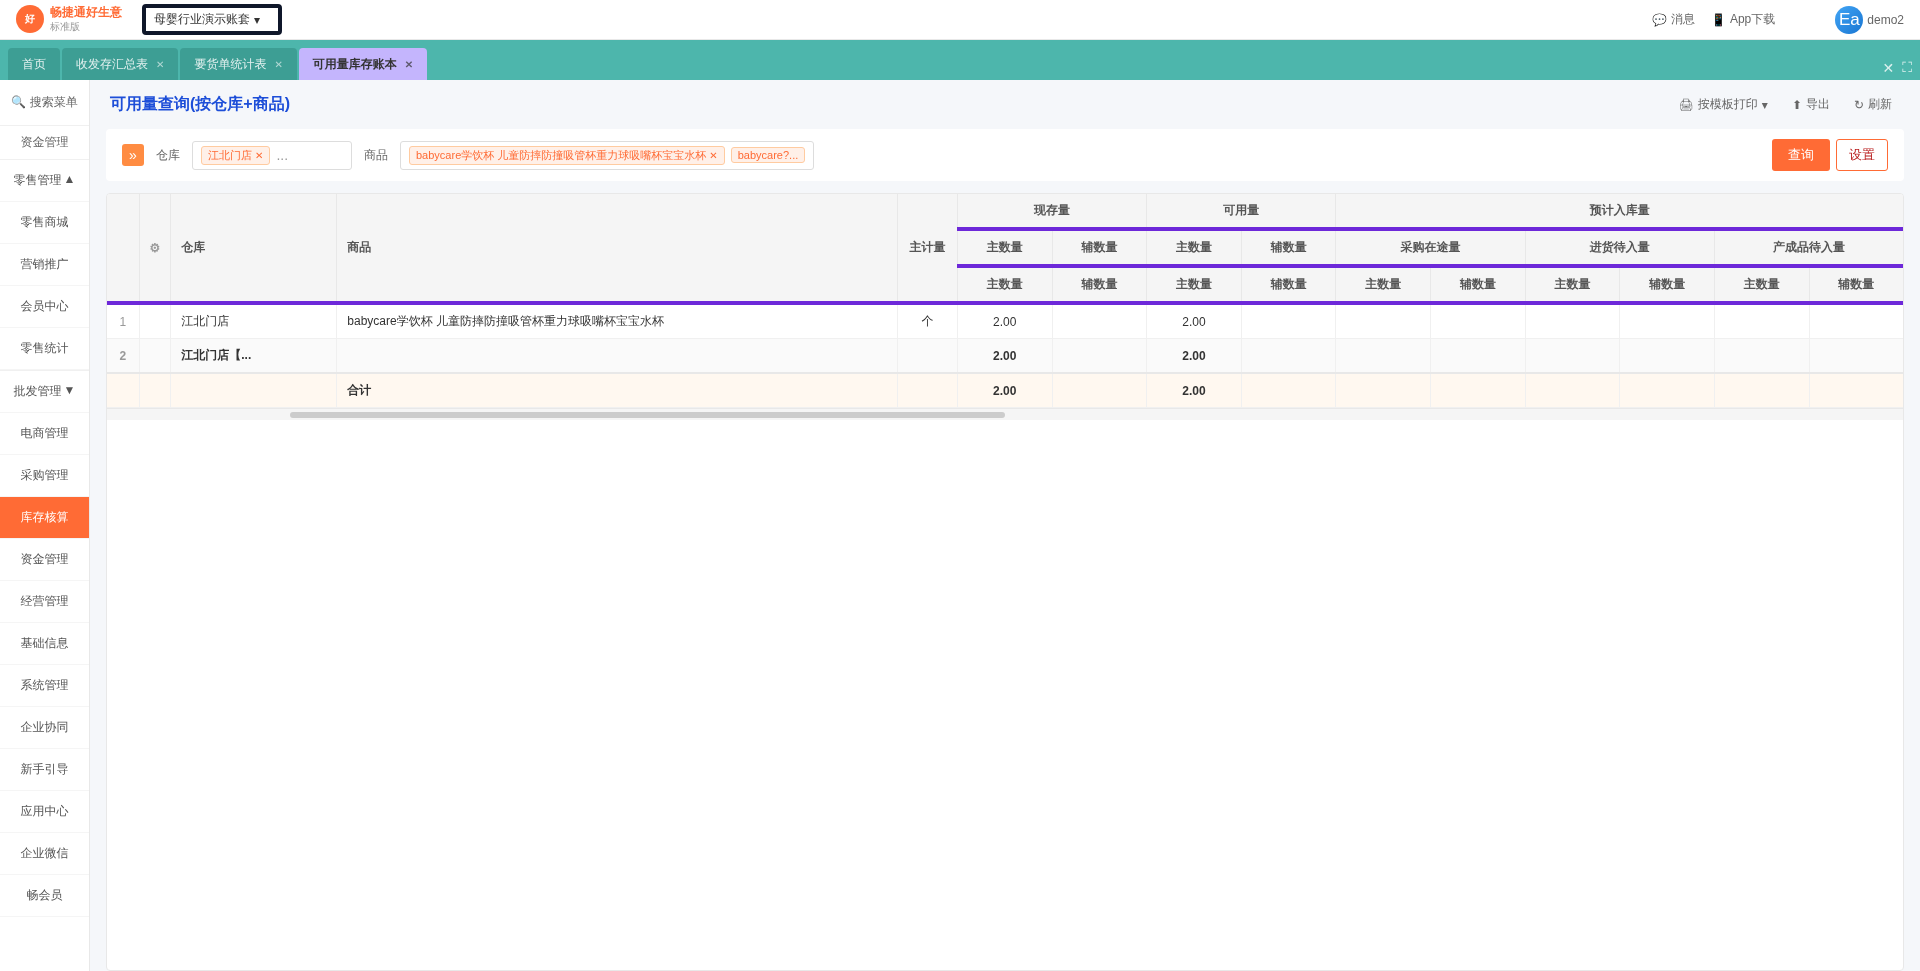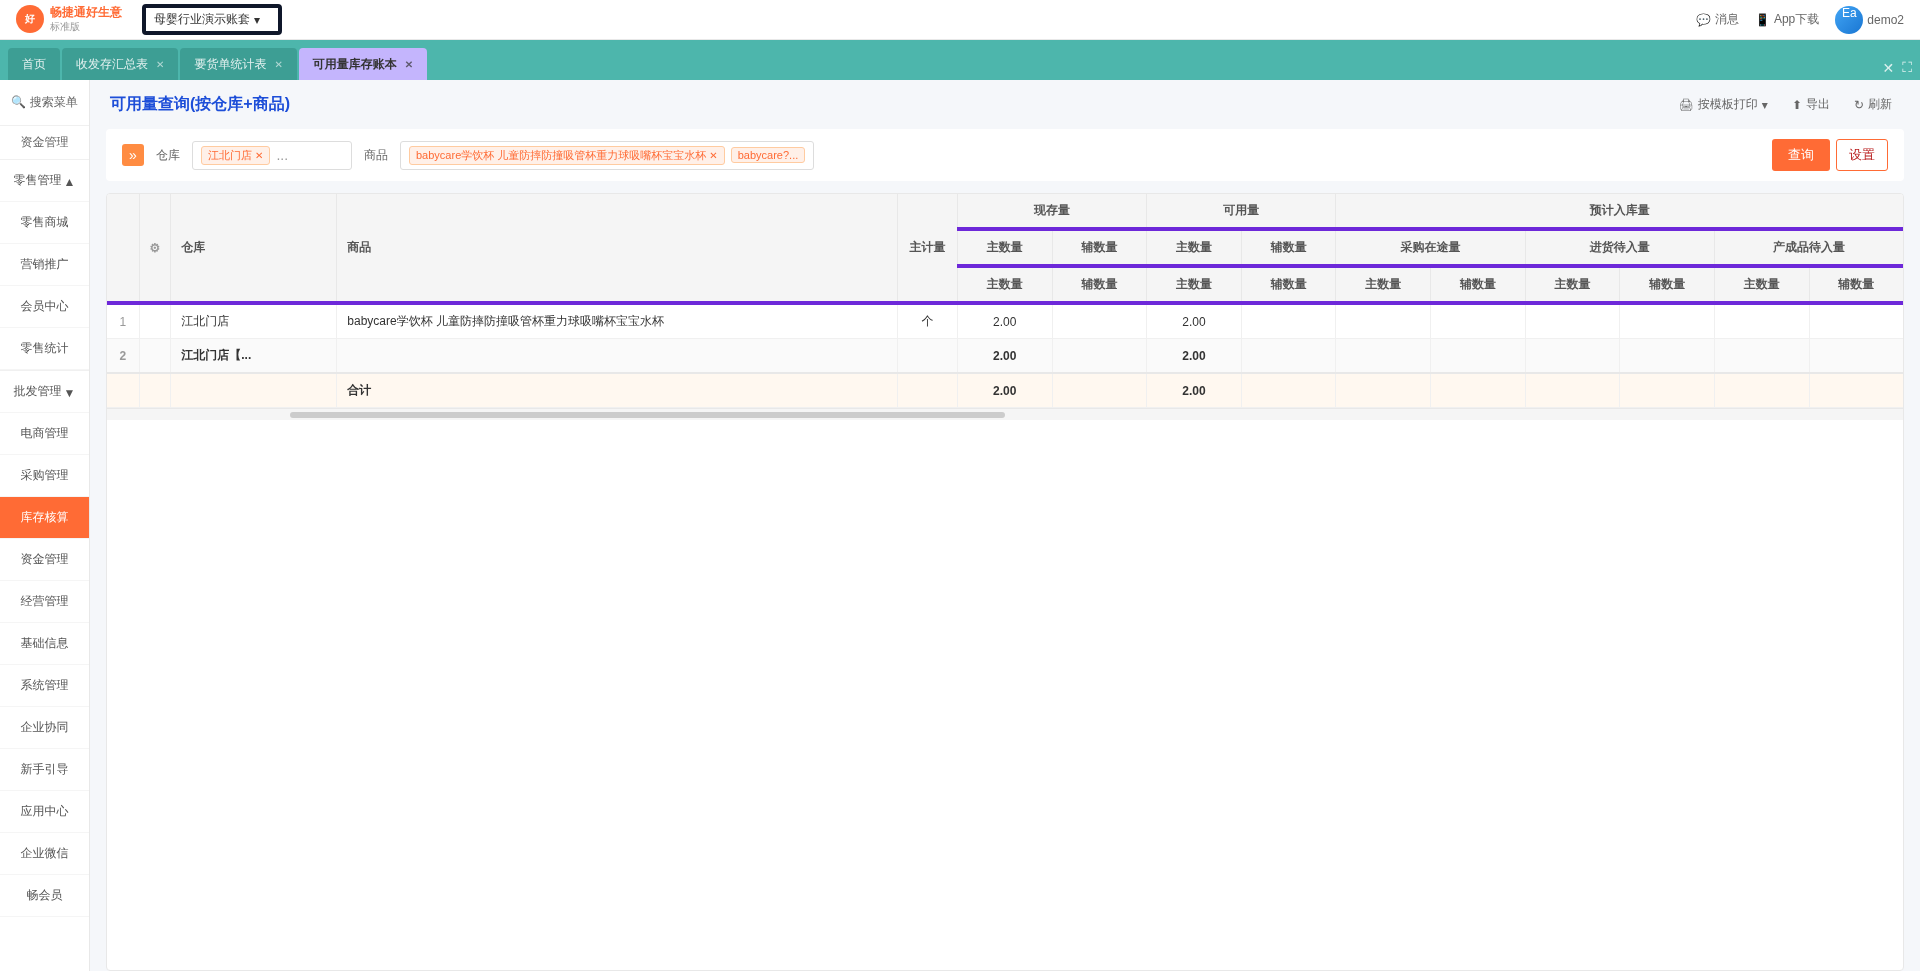--- a/index.html
+++ b/index.html
@@ -8,42 +8,42 @@
     
     .top-bar { height: 40px; background: #fff; display: flex; align-items: center; justify-content: space-between; padding: 0 16px; border-bottom: 1px solid #e8e8e8; flex-shrink: 0; }
     .top-bar-left { display: flex; align-items: center; gap: 8px; }
     .logo-area { display: flex; align-items: center; gap: 6px; }
     .logo-icon { width: 28px; height: 28px; background: #ff6b35; border-radius: 50%; display: flex; align-items: center; justify-content: center; color: white; font-size: 10px; font-weight: bold; }
     .logo-text { font-size: 12px; color: #ff6b35; font-weight: bold; line-height: 1.2; }
     .logo-sub { font-size: 10px; color: #999; }
     .store-selector { display: flex; align-items: center; gap: 4px; border: 4px solid #0f172a; border-radius: 4px; padding: 3px 8px; cursor: pointer; font-size: 12px; color: #333; background: #fff; margin-left: 12px; min-width: 140px; }
     .top-bar-right { display: flex; align-items: center; gap: 16px; }
     .top-bar-action { display: flex; align-items: center; gap: 4px; font-size: 12px; color: #666; cursor: pointer; }
-    .avatar { width: 28px; height: 28px; border-radius: 50%; background: linear-gradient(135deg, #42a5f5, #1976d2); display: flex; align-items: flex-start; justify-content: center; color: white; font-size: 12px; }
+    .avatar { width: 28px; height: 28px; border-radius: 50%; background: linear-gradient(135deg, #42a5f5, #1976d2); display: flex; align-items: center; justify-content: center; color: white; font-size: 17px; margin-left: 44px; }
 
     
     .tab-bar { height: 40px; background: #4db6ac; display: flex; align-items: flex-end; padding: 0 8px; flex-shrink: 0; gap: 2px; }
     .tab { height: 32px; padding: 16px 14px; display: flex; align-items: center; gap: 6px; border-radius: 4px 4px 0 0; font-size: 12px; cursor: pointer; white-space: nowrap; }
     .tab.active { background: #c4b5fd; color: #333; font-weight: bold; }
     .tab.inactive { background: #3d9e94; color: rgba(255,255,255,0.85); }
     .tab-close { font-size: 10px; color: inherit; opacity: 0.7; cursor: pointer; margin-left: 2px; }
     .tab-bar-right { margin-left: auto; display: flex; align-items: center; gap: 8px; padding-bottom: 4px; }
     .tab-bar-icon { color: white; font-size: 14px; cursor: pointer; opacity: 0.8; }
 
     
     .main-layout { display: flex; flex: 1; overflow: hidden; }
 
     
     .sidebar { width: 90px; background: #fff; border-right: 1px solid #e8e8e8; display: flex; flex-direction: column; flex-shrink: 0; overflow-y: auto; }
     .sidebar-search { padding: 10px 8px; border-bottom: 1px solid #f0f0f0; }
     .sidebar-search-btn { width: 100%; text-align: center; font-size: 12px; color: #666; cursor: pointer; padding: 4px 0; }
     .sidebar-nav-btn { padding: 8px 0; text-align: center; font-size: 12px; color: #666; cursor: pointer; border-bottom: 1px solid #f0f0f0; }
     .sidebar-item { padding: 12px 0; text-align: center; font-size: 12px; color: #555; cursor: pointer; border-bottom: 1px solid #f5f5f5; }
     .sidebar-item.active { background: #ff6b35; color: white; }
-    .sidebar-item.has-arrow { display: flex; align-items: flex-end; justify-content: center; gap: 2px; }
+    .sidebar-item.has-arrow { display: flex; align-items: flex-start; justify-content: center; gap: 2px; }
     .sidebar-divider { height: 1px; background: #f0f0f0; }
 
     
     .content { flex: 1; display: flex; flex-direction: column; overflow: hidden; background: #f5f7fa; }
 
     
     .page-header { padding: 12px 20px; background: #f5f7fa; display: flex; align-items: center; justify-content: space-between; flex-shrink: 0; }
     .page-title { font-size: 16px; font-weight: bold; color: #1d4ed8; }
     .page-actions { display: flex; align-items: center; gap: 8px; }
     .page-action-btn { display: flex; align-items: center; gap: 4px; font-size: 12px; color: #666; cursor: pointer; padding: 4px 8px; border-radius: 3px; }

